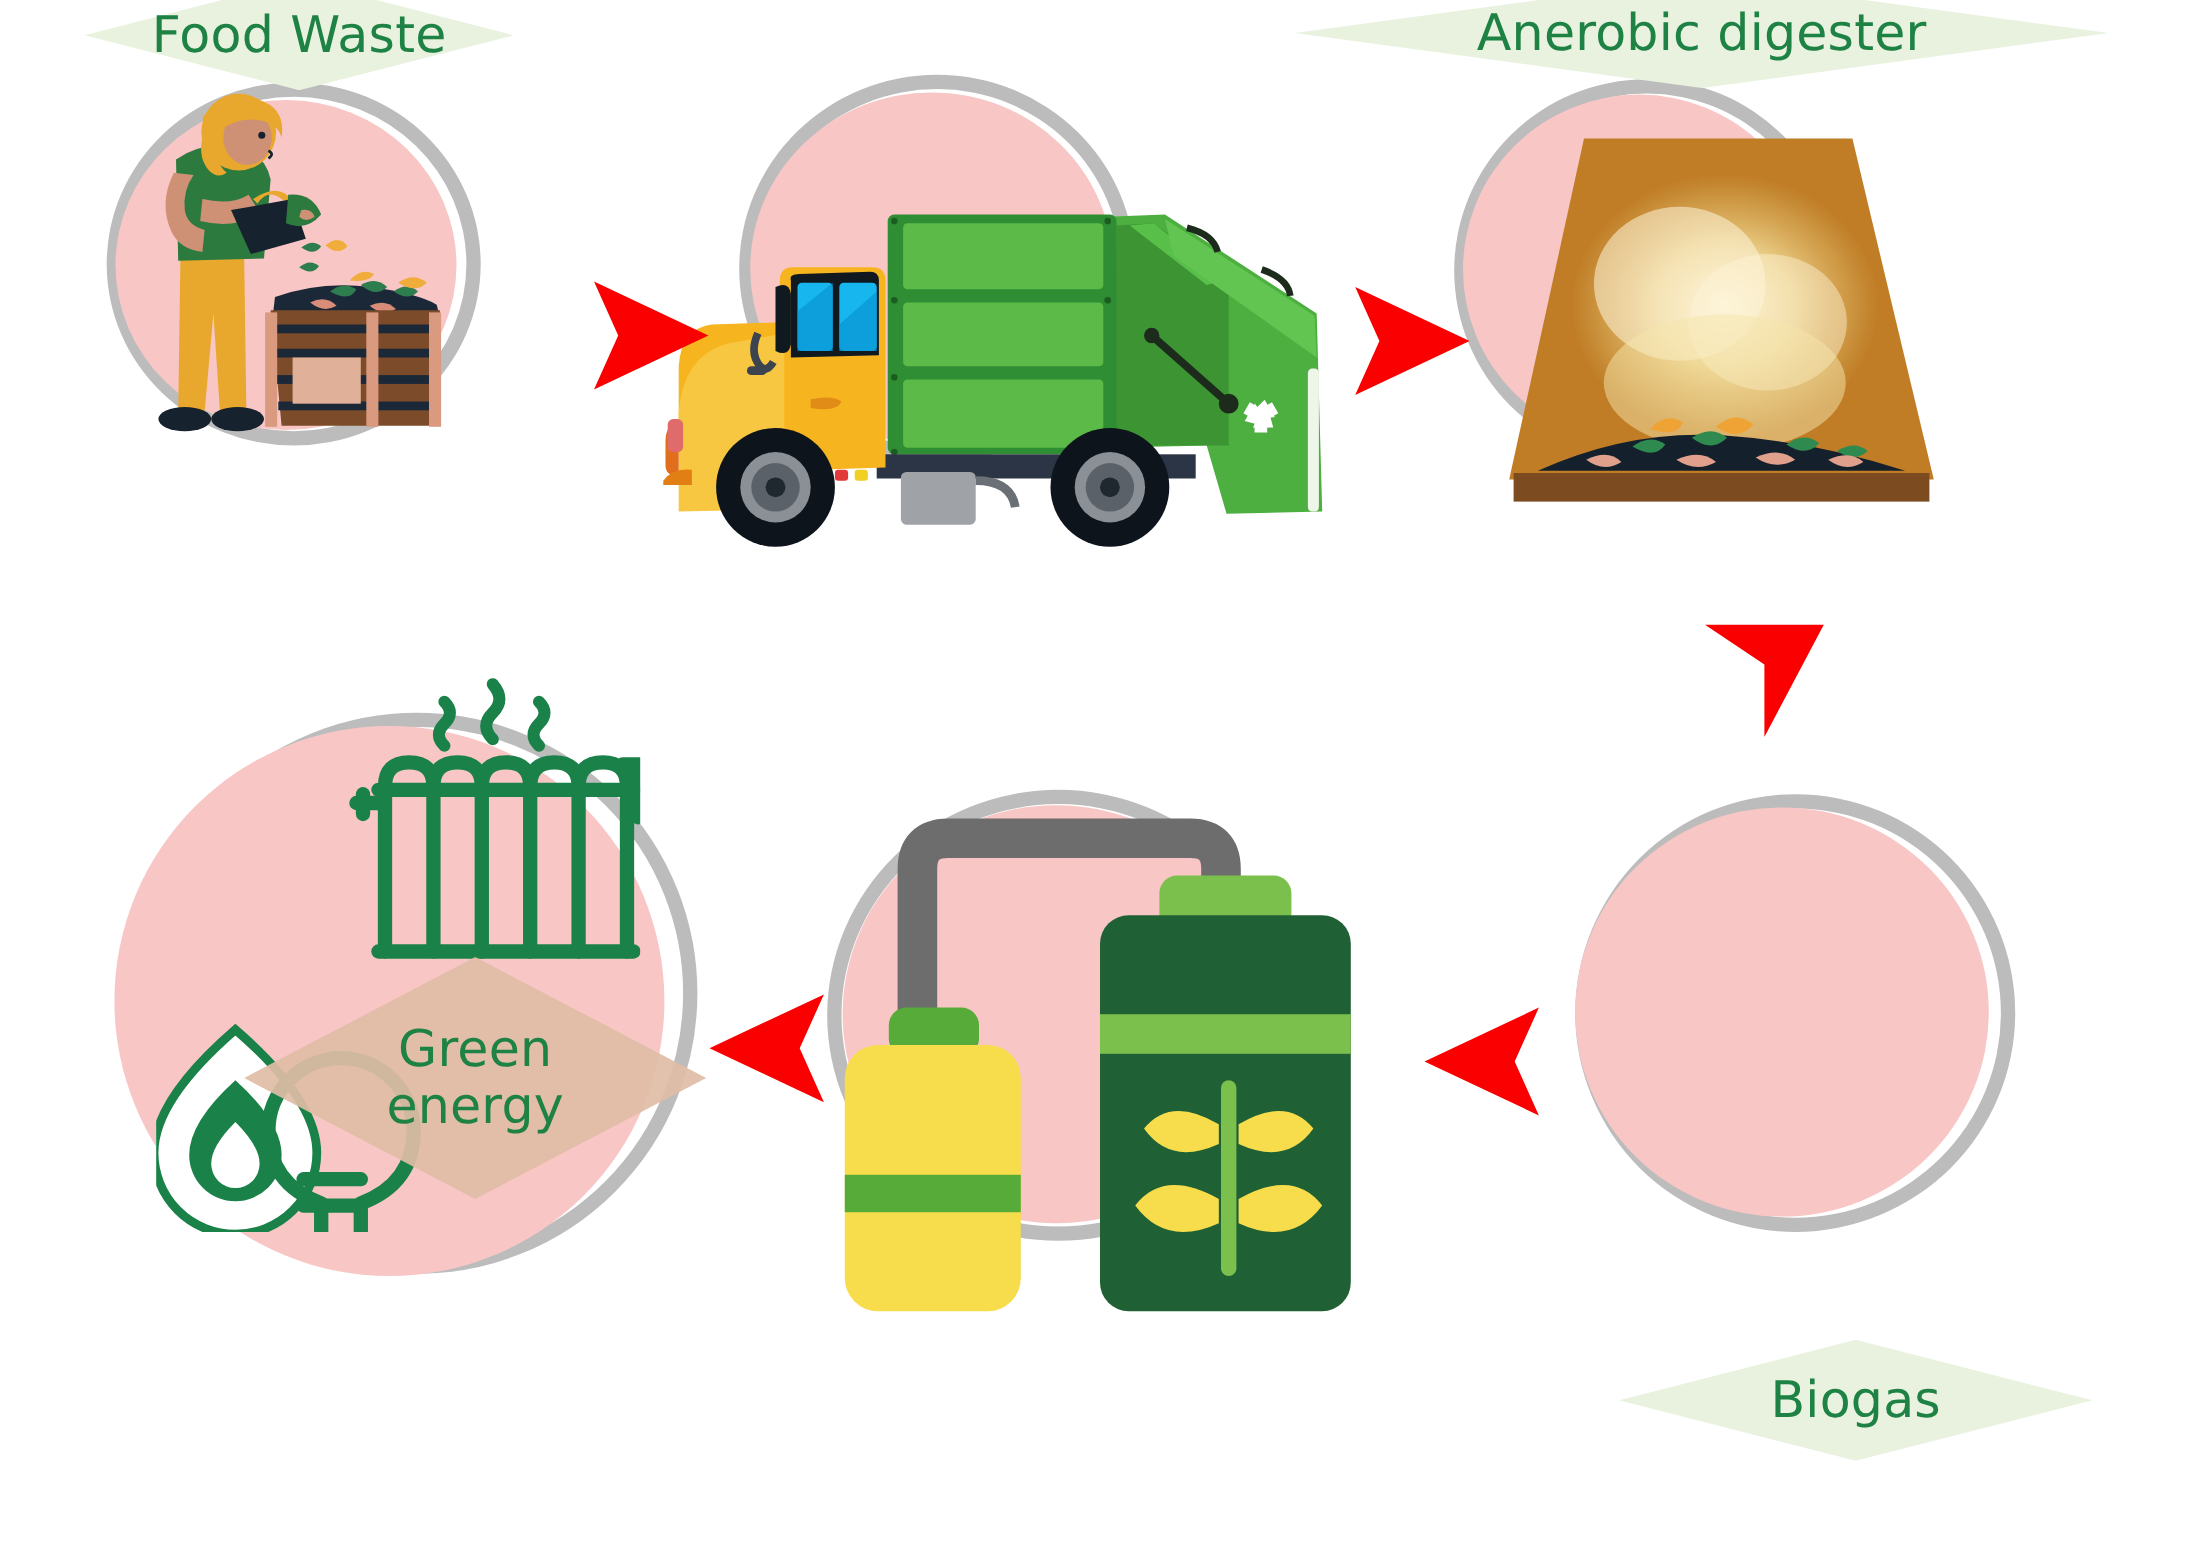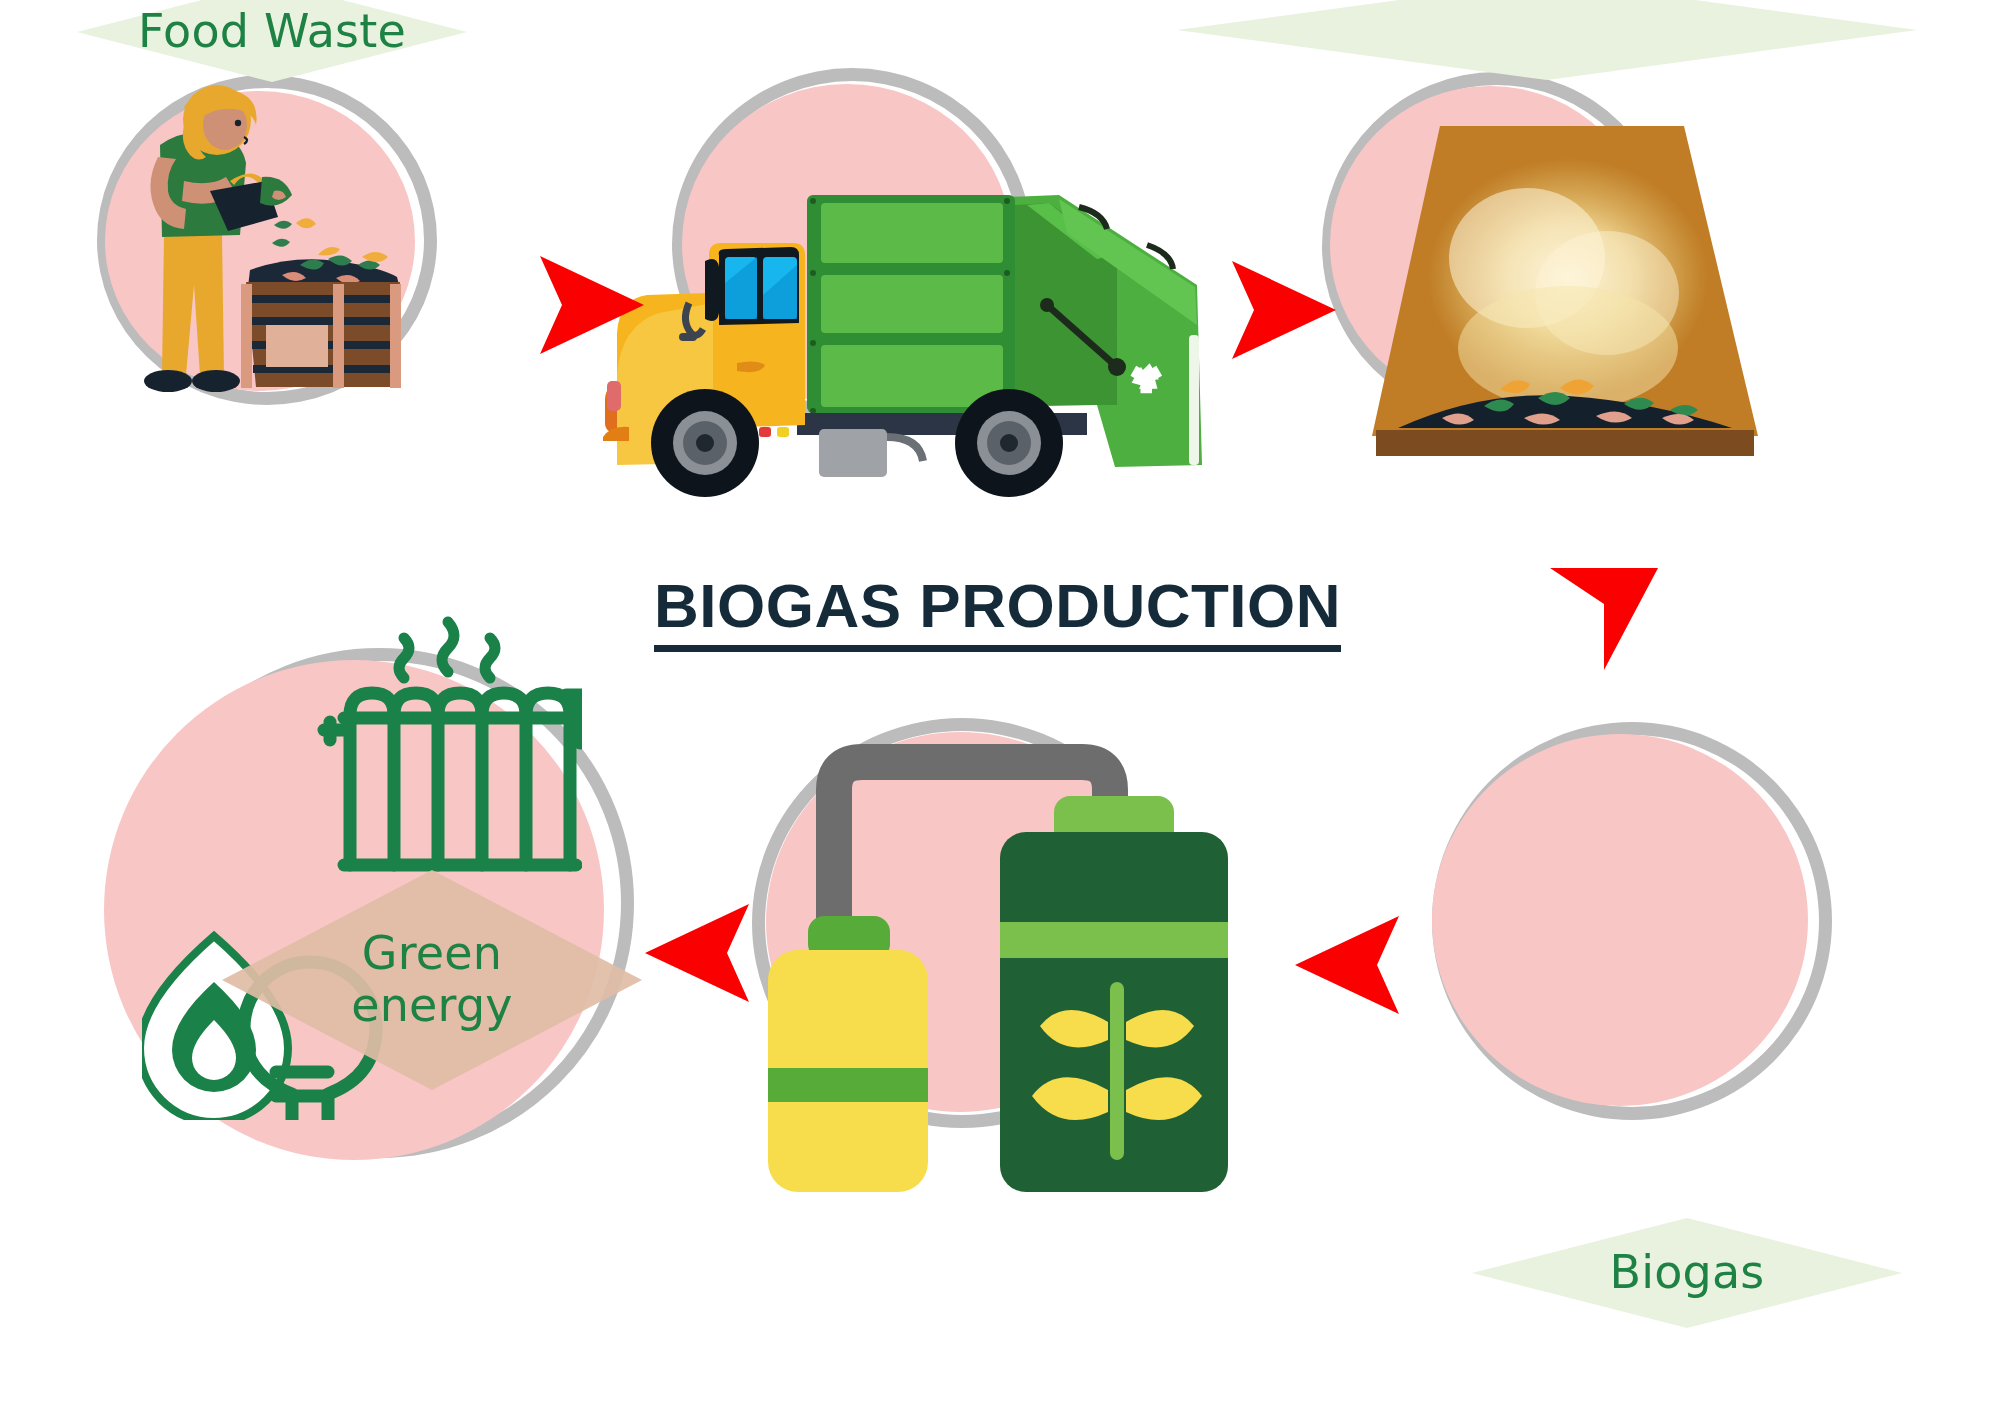--- a/index.html
+++ b/index.html
@@ -291,30 +291,30 @@
         <path d="M264 318 q22 -10 36 2 q-18 10 -36 -2" fill="#e0a08c"></path>
         <path d="M330 320 q20 -9 32 2 q-16 10 -32 -2" fill="#e0a08c"></path>
       </g>
 
       <rect x="44" y="332" width="378" height="26" fill="#7c4b20"></rect>
     </svg>
   </div>
 
   <div class="label-diamond" style="left:1135px; top:-20px; width:740px; height:100px;">
     <div class="dia"></div>
+    <span class="txt">Anerobic digester</span>
   </div>
 
   <div class="arrow" style="left:1502px; top:558px;">
     <svg width="120" height="120" viewBox="0 0 120 120">
       <path d="M6 10 L114 10 L60 112 L60 46 Z" fill="#fa0000"></path>
     </svg>
   </div>
 
   <div class="title" style="left:612px; top:570px;">
-    <span>BIOGAS PRODUCTION</span>
     <span class="rule"></span>
   </div>
 
   <div class="badge node" style="left:1390px; top:722px; width:400px; height:398px;">
     <div class="ring" style="left:0; top:0; width:400px; height:398px;"></div>
     <div class="disc" style="left:0px; top:12px; width:376px; height:372px;"></div>
   </div>
 
 
   <div class="label-diamond" style="left:1430px; top:1218px; width:430px; height:110px;">

